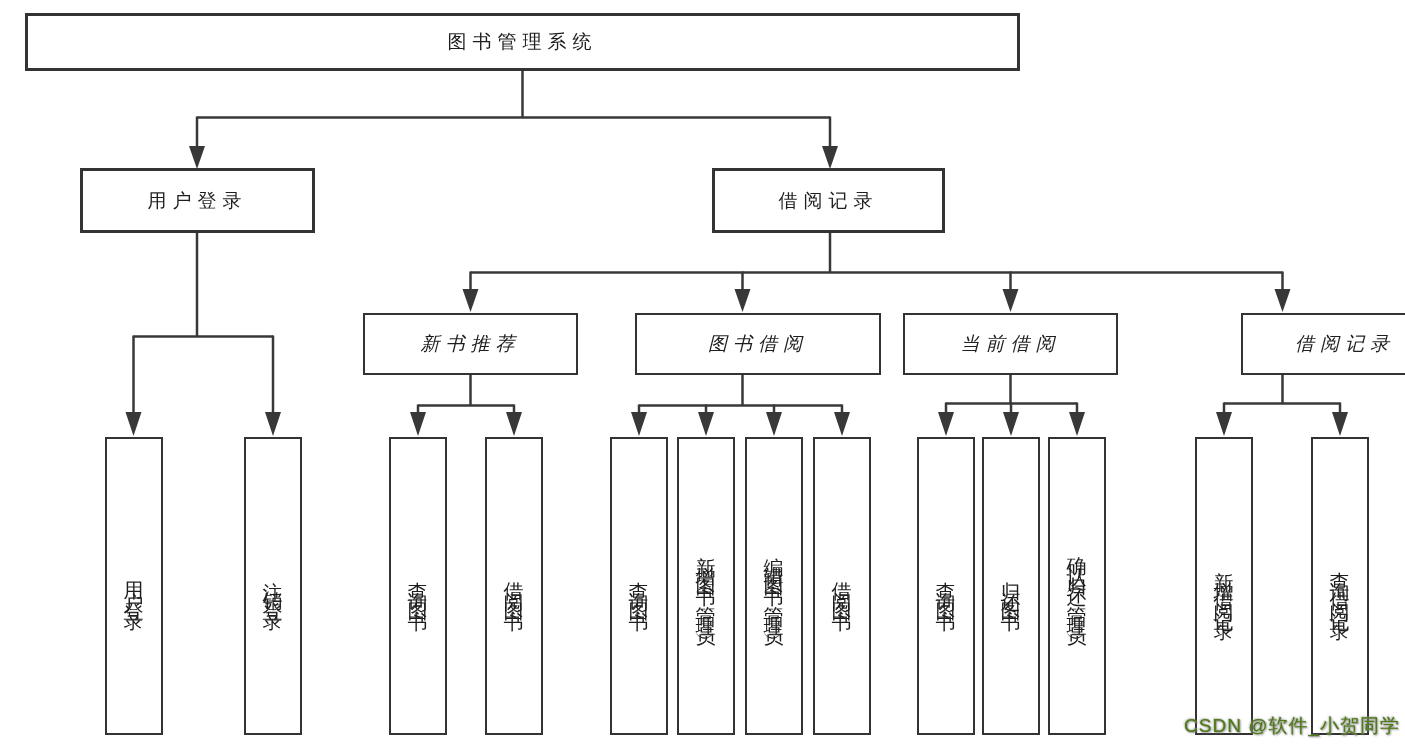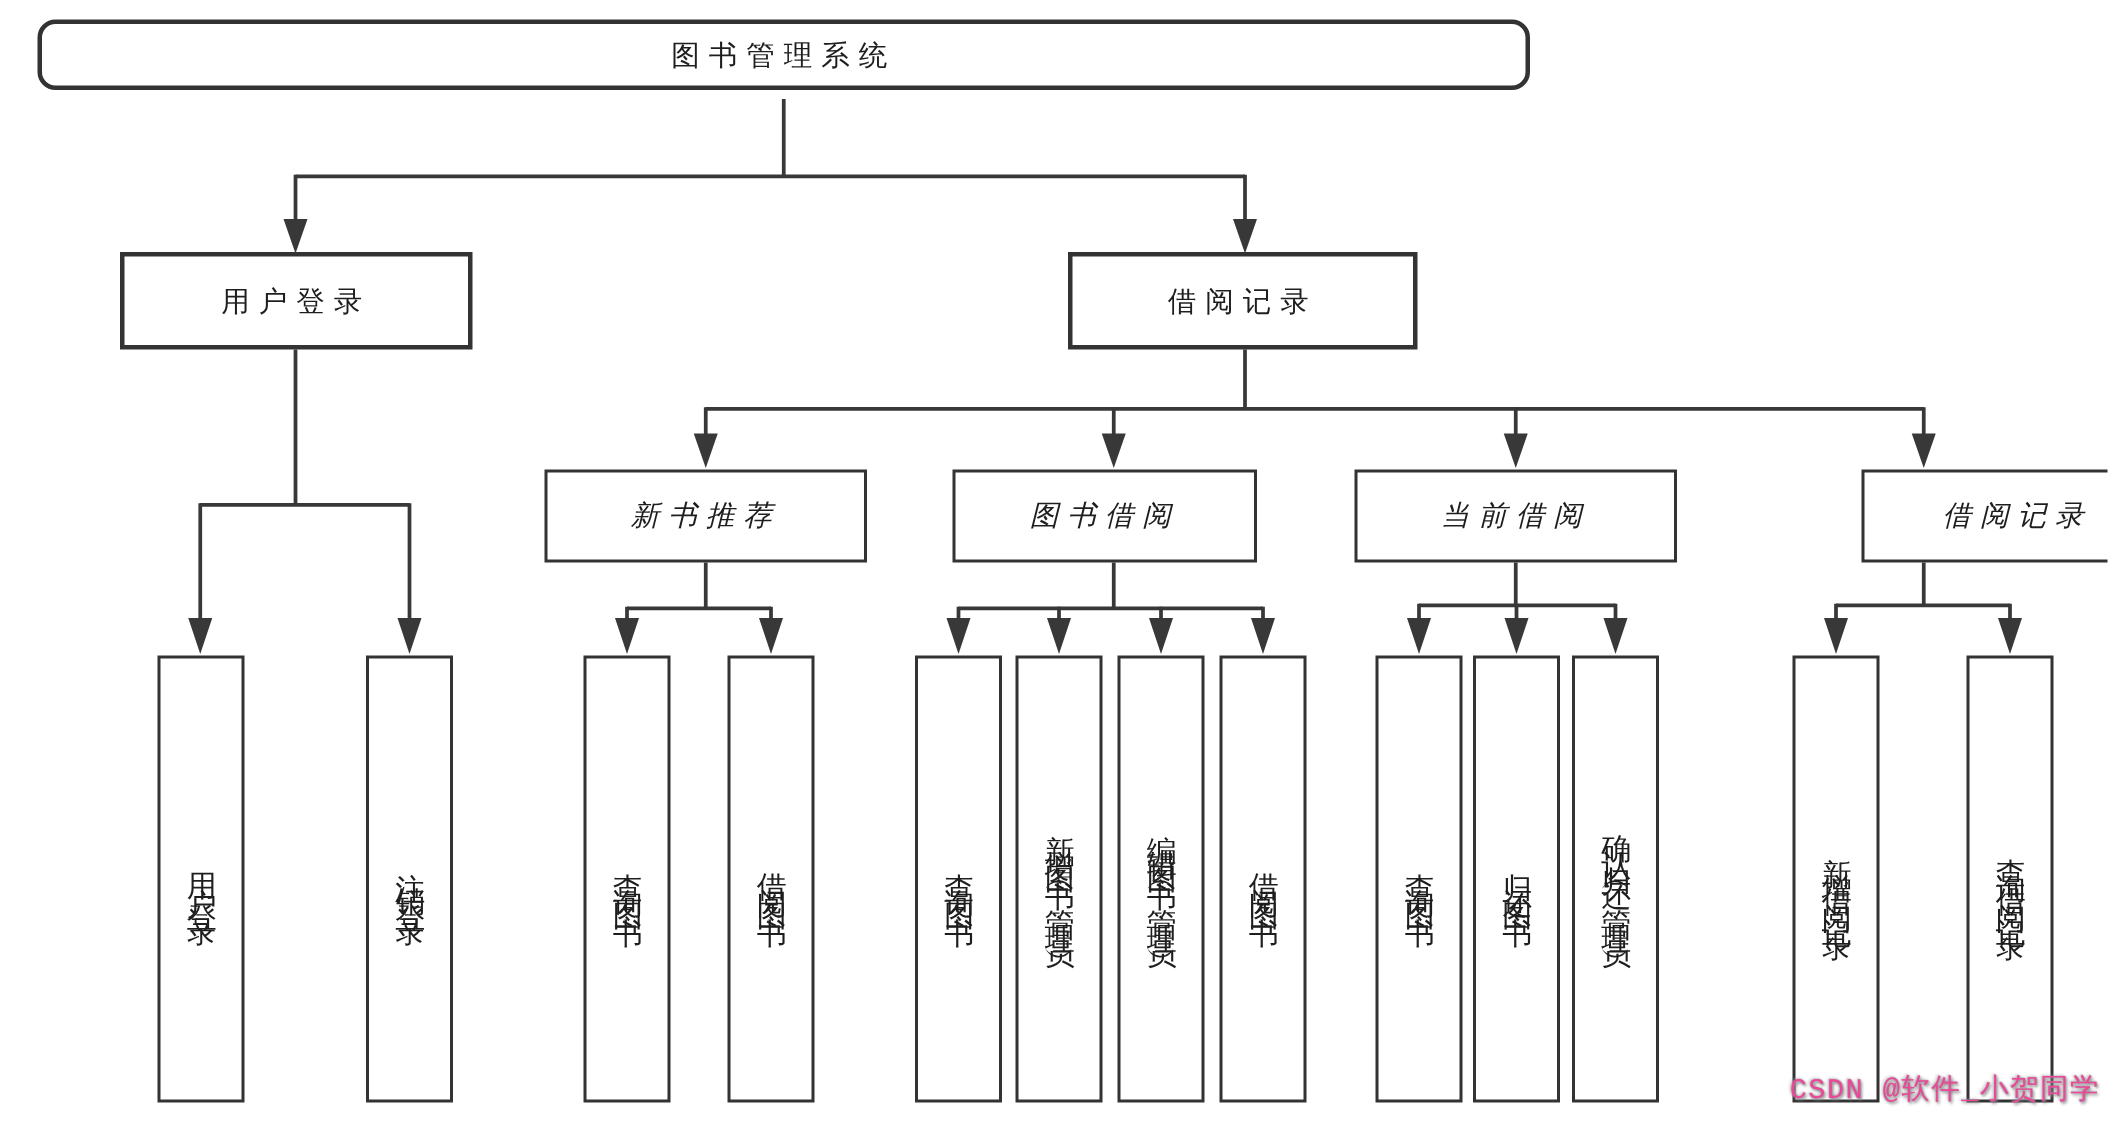--- a/index.html
+++ b/index.html
@@ -15,42 +15,41 @@
     border:3px solid #333333;
   }
   .hbox{font-size:19px;letter-spacing:6px;white-space:nowrap;}
   .lvl3{border-width:2.5px;font-style:italic;}
   .vbox{
     border-width:2.5px;
     writing-mode:vertical-rl;text-orientation:mixed;
     font-size:20px;letter-spacing:10px;line-height:1.0;
   }
   
-  .root{left:25px;top:13px;width:995px;height:47px;border-radius:12px;}
+  .root{left:25px;top:13px;width:995px;height:58px;}
   
   .b-user{left:80px;top:168px;width:235px;height:65px;}
   .b-book{left:712px;top:168px;width:233px;height:65px;}
   
   .m0{left:363px;top:313px;width:215px;height:62px;}
-  .m1{left:635px;top:313px;width:203px;height:62px;}
+  .m1{left:635px;top:313px;width:246px;height:62px;}
   .m2{left:903px;top:313px;width:215px;height:62px;}
   .m3{left:1241px;top:313px;width:208px;height:62px;}
   
   .leaf{top:437px;width:58px;height:298px;}
   .l0{left:105px;}  .l1{left:244px;}
   .l2{left:389px;}  .l3{left:485px;}
   .l4{left:610px;}  .l5{left:677px;}  .l6{left:745px;}  .l7{left:813px;}
   .l8{left:917px;}  .l9{left:982px;}  .l10{left:1048px;}
   .l11{left:1195px;}.l12{left:1311px;}
   .watermark{
     position:absolute;z-index:5;right:5px;bottom:8px;
-    font-size:19px;letter-spacing:1px;color:#ec4899;
+    font-size:19px;letter-spacing:1px;color:#4d7c0f;
     text-shadow:1px 1px 2px rgba(125,125,125,.95),-1px -1px 2px rgba(150,150,150,.55),0 0 1px #9a9a9a;
     white-space:nowrap;
-    font-family:Liberation Mono, monospace;
   }
 </style>
 </head>
 <body>
 
 <svg id="connectors" viewBox="0 0 1405 747" xmlns="http://www.w3.org/2000/svg">
   <g stroke="#383838" stroke-width="2.5" fill="none">
 
     <path d="M522.5 66 V117.5"></path>
     <path d="M197 117.5 H830"></path>

